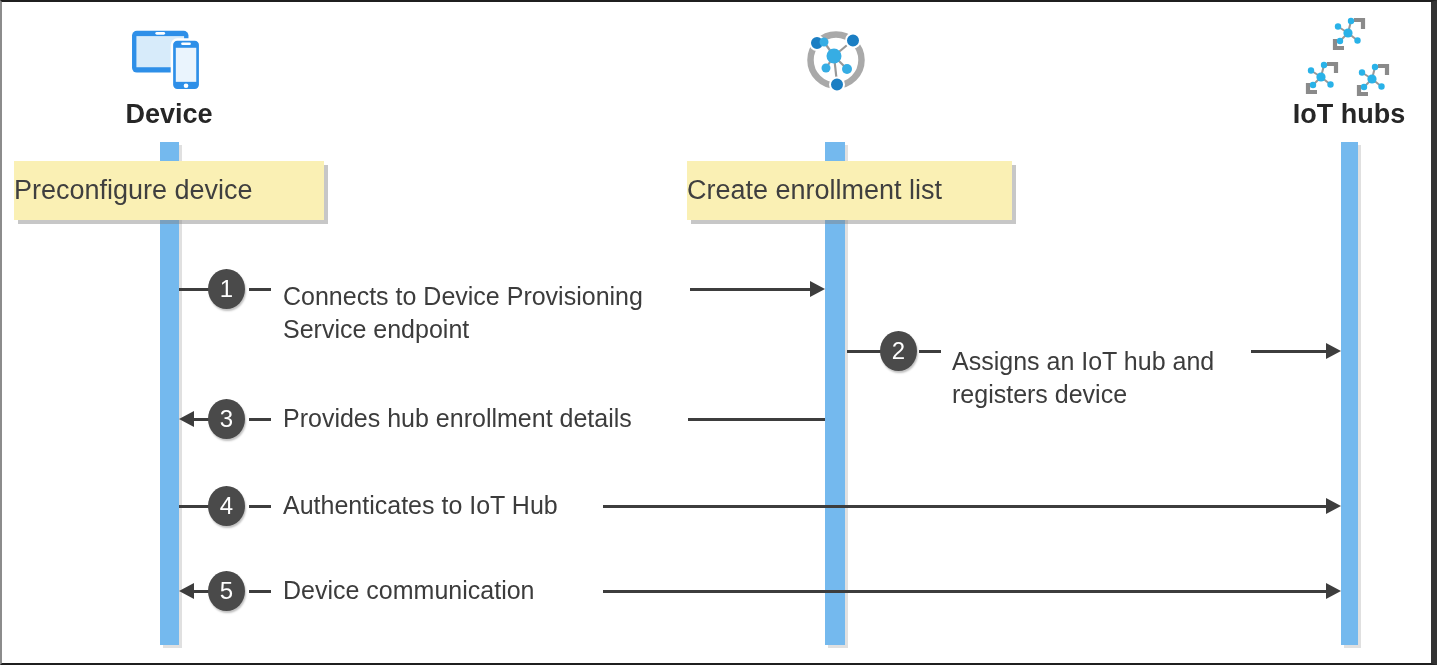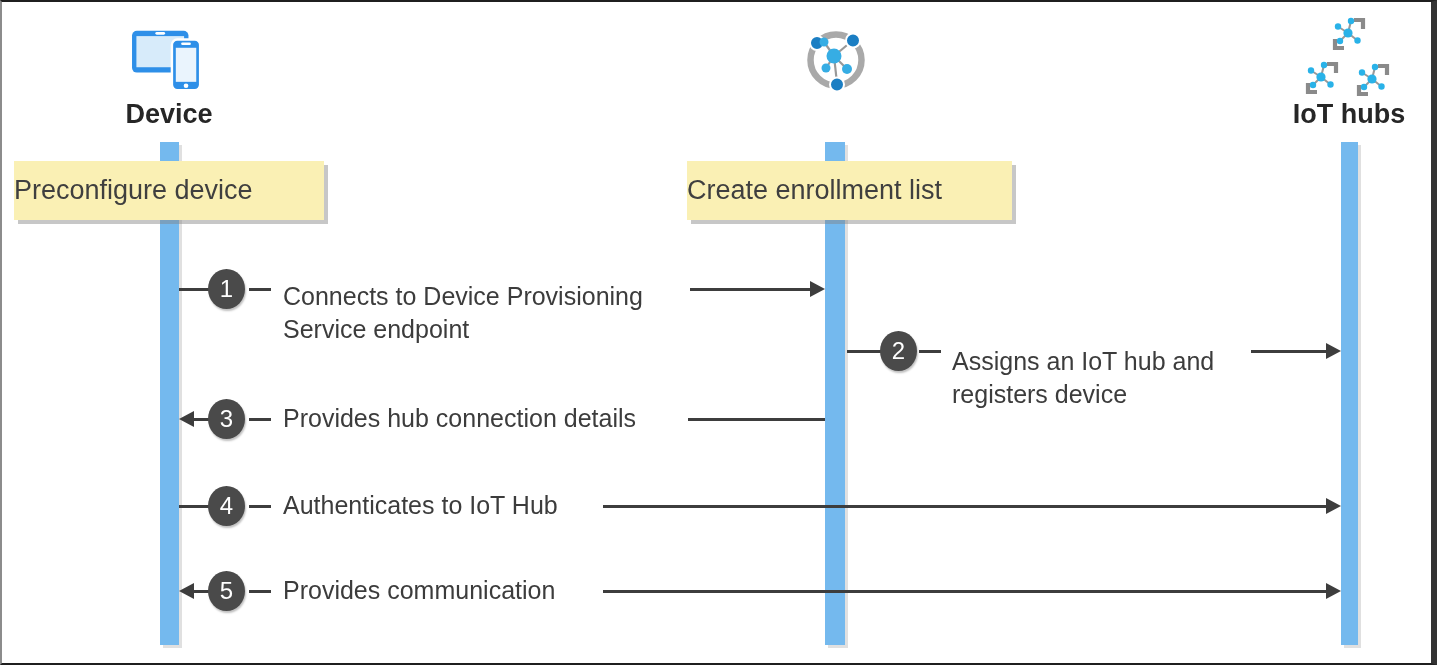--- a/index.html
+++ b/index.html
@@ -142,36 +142,36 @@
 registers device</div>
     <div class="seg" style="left:1249px;top:348px;width:78px;"></div>
     <div class="ah-right" style="left:1324px;top:341px;"></div>
   </div>
 
   <div>
     <div class="ah-left" style="left:177px;top:409px;"></div>
     <div class="seg" style="left:190px;top:416px;width:17px;"></div>
     <div class="badge" style="left:206px;top:397px;">3</div>
     <div class="seg" style="left:247px;top:416px;width:22px;"></div>
-    <div class="step-label" style="left:281px;top:400px;">Provides hub connection details</div>
+    <div class="step-label" style="left:281px;top:400px;">Provides hub enrollment details</div>
     <div class="seg" style="left:686px;top:416px;width:137px;"></div>
   </div>
 
   <div>
     <div class="seg" style="left:177px;top:503px;width:30px;"></div>
     <div class="badge" style="left:206px;top:484px;">4</div>
     <div class="seg" style="left:247px;top:503px;width:22px;"></div>
     <div class="step-label" style="left:281px;top:487px;text-align:center;">Authenticates to IoT Hub</div>
     <div class="seg" style="left:601px;top:503px;width:726px;"></div>
     <div class="ah-right" style="left:1324px;top:496px;"></div>
   </div>
 
   <div>
     <div class="ah-left" style="left:177px;top:581px;"></div>
     <div class="seg" style="left:190px;top:588px;width:17px;"></div>
     <div class="badge" style="left:206px;top:569px;">5</div>
     <div class="seg" style="left:247px;top:588px;width:22px;"></div>
-    <div class="step-label" style="left:281px;top:572px;">Provides communication</div>
+    <div class="step-label" style="left:281px;top:572px;">Device communication</div>
     <div class="seg" style="left:601px;top:588px;width:726px;"></div>
     <div class="ah-right" style="left:1324px;top:581px;"></div>
   </div>
 
 </div>
 
 </body></html>

